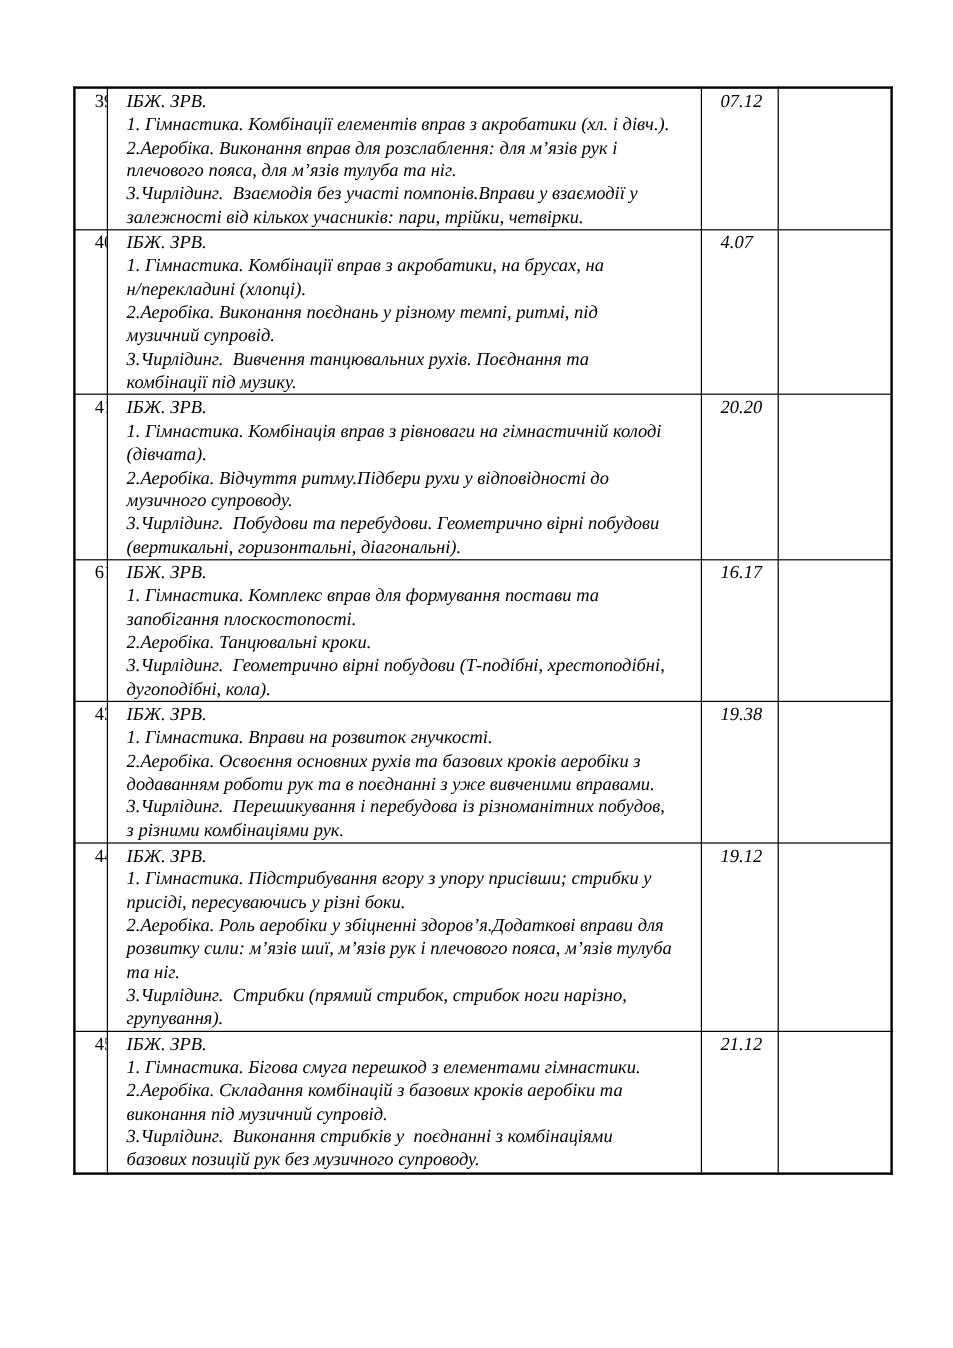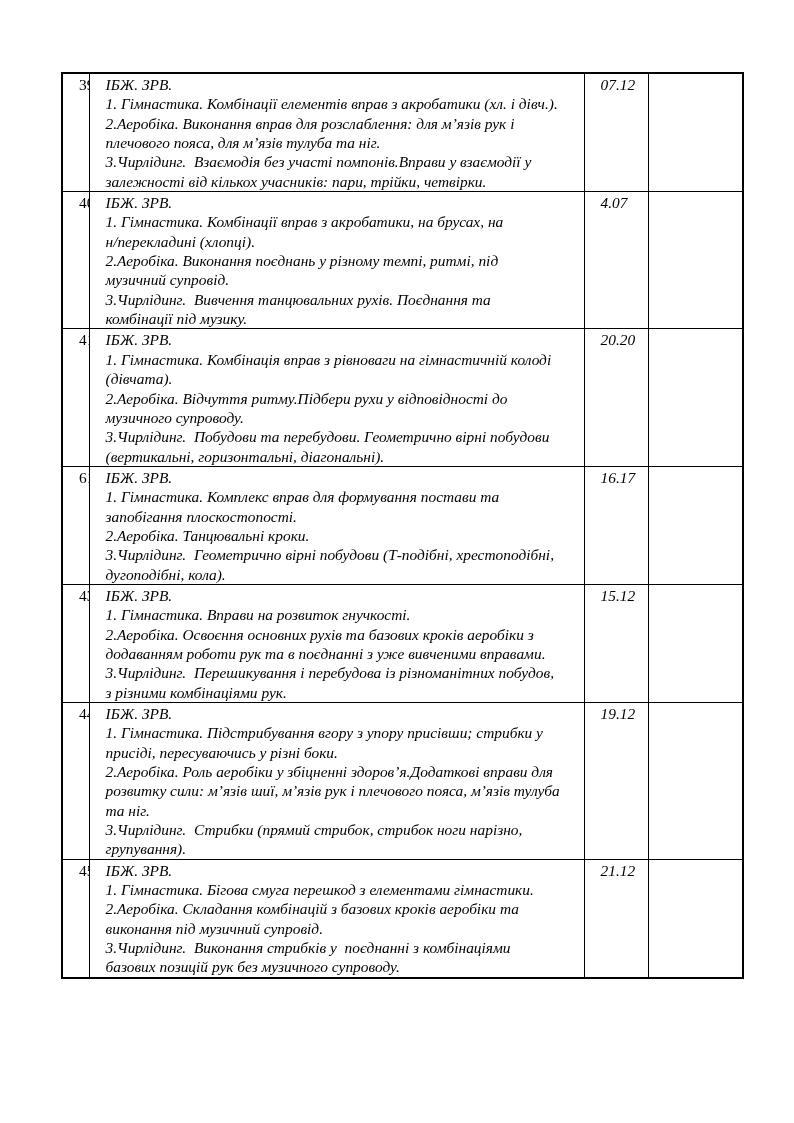--- a/index.html
+++ b/index.html
@@ -109,21 +109,21 @@
         <td class="cell-mark"></td>
       </tr>
       <tr>
         <td class="cell-num">43</td>
         <td class="cell-content">ІБЖ. ЗРВ.
 1. Гімнастика. Вправи на розвиток гнучкості.
 2.Аеробіка. Освоєння основних рухів та базових кроків аеробіки з
 додаванням роботи рук та в поєднанні з уже вивченими вправами.
 3.Чирлідинг.  Перешикування і перебудова із різноманітних побудов,
 з різними комбінаціями рук.</td>
-        <td class="cell-date">15.12</td>
+        <td class="cell-date">19.38</td>
         <td class="cell-mark"></td>
       </tr>
       <tr>
         <td class="cell-num">44</td>
         <td class="cell-content">ІБЖ. ЗРВ.
 1. Гімнастика. Підстрибування вгору з упору присівши; стрибки у
 присіді, пересуваючись у різні боки.
 2.Аеробіка. Роль аеробіки у збіцненні здоров’я.Додаткові вправи для
 розвитку сили: м’язів шиї, м’язів рук і плечового пояса, м’язів тулуба
 та ніг.

